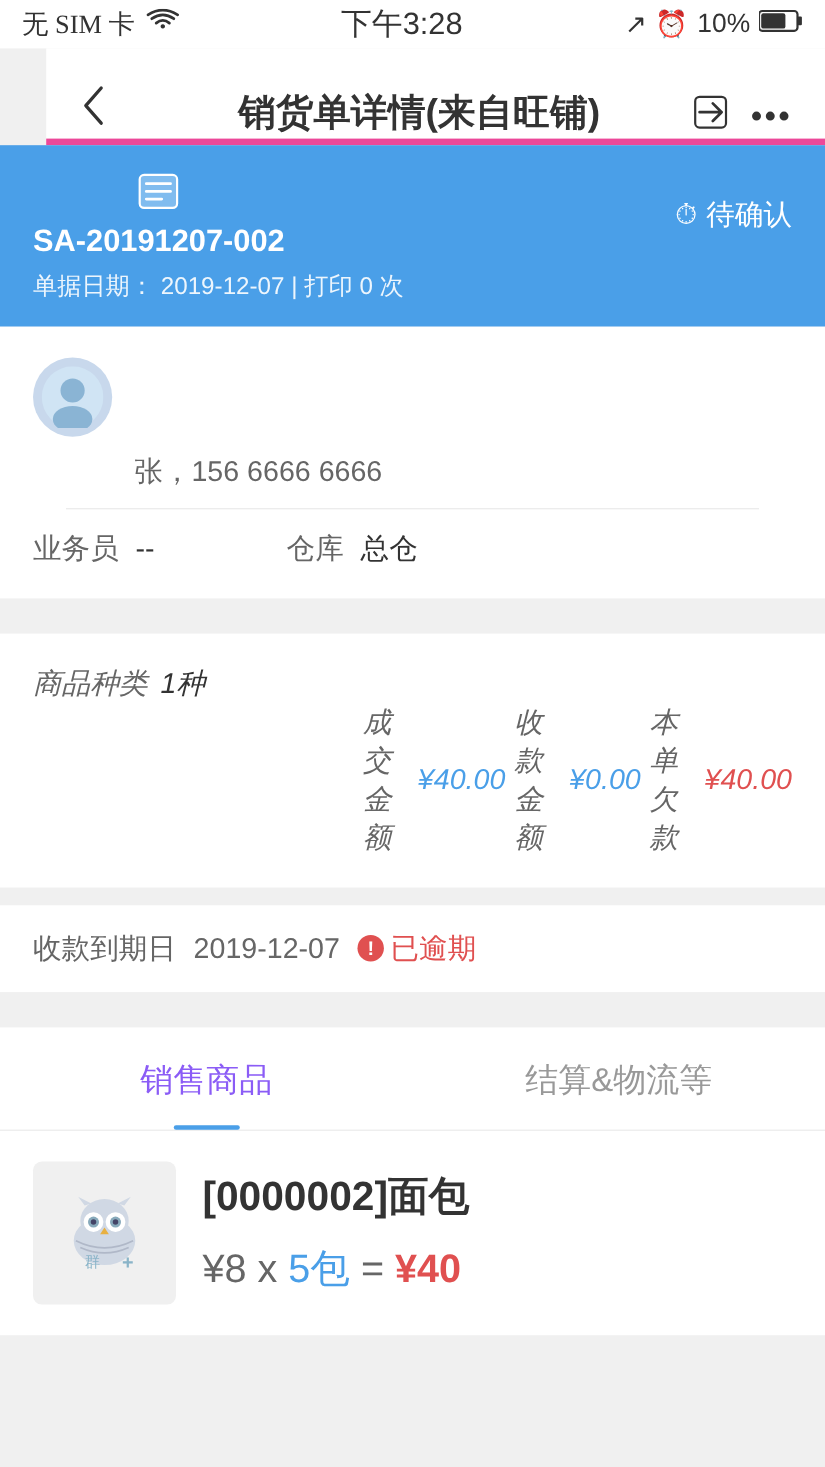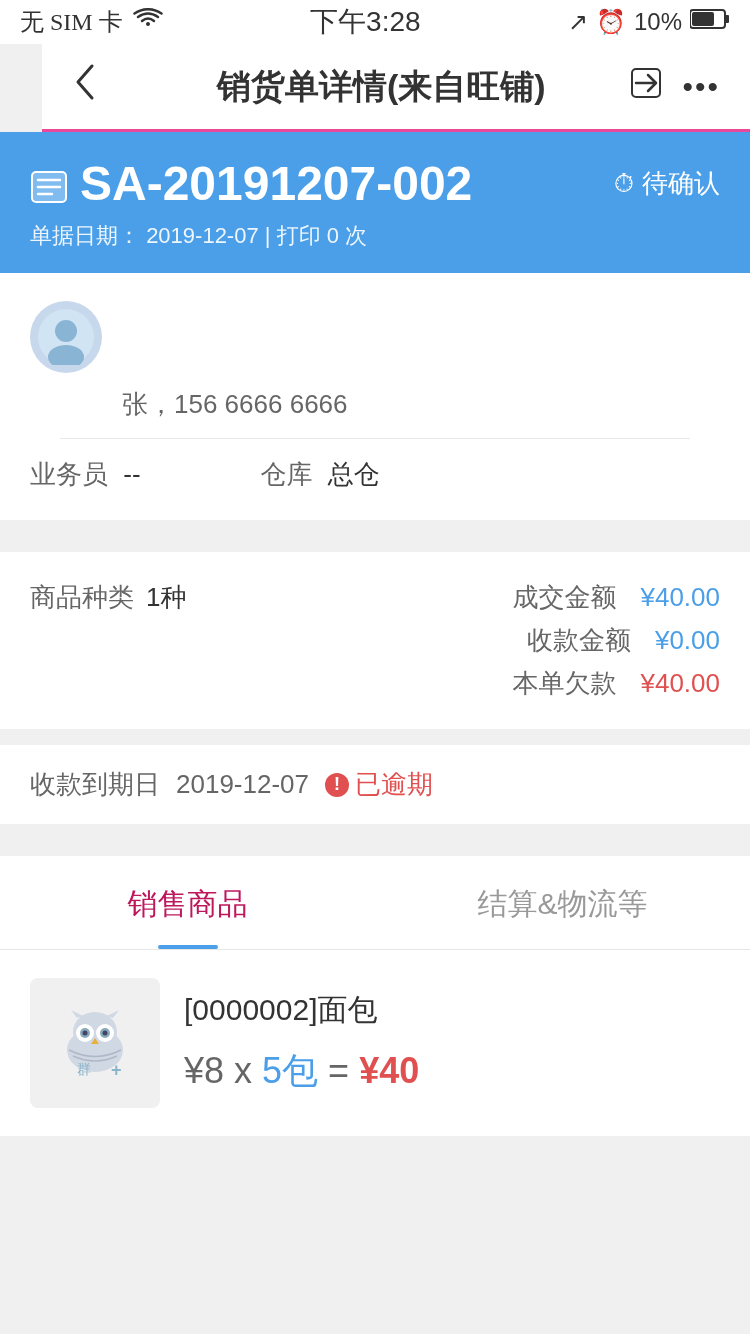--- a/index.html
+++ b/index.html
@@ -26,24 +26,24 @@
     }
     .status-bar-left { display: flex; align-items: center; gap: 10px; font-family: Liberation Serif, serif; }
     .status-bar-center { font-size: 28px; font-weight: 500; }
     .status-bar-right { display: flex; align-items: center; gap: 8px; font-size: 24px; }
 
     
     .nav-bar {
       background: #fff;
       height: 88px;
       display: flex;
-      align-items: center;
+      align-items: flex-end;
       justify-content: space-between;
       padding: 0 30px;
-      border-bottom: 3px solid #ec4899;
+      border-bottom: 6px solid #ec4899;
       margin-left: 42px;
     }
     .nav-back {
       font-size: 40px;
       color: #333;
       cursor: pointer;
       width: 60px;
     }
     .nav-title {
       font-size: 34px;
@@ -65,25 +65,26 @@
       color: #fff;
       margin-bottom: 0;
     }
     .order-id-row {
       display: flex;
       justify-content: space-between;
       align-items: center;
       margin-bottom: 10px;
     }
     .order-id {
-      font-size: 48px;
+      font-size: 28px;
       font-weight: 700;
       display: flex;
       align-items: center;
       gap: 12px;
+      flex-direction: column;
     }
     .order-status {
       display: flex;
       align-items: center;
       gap: 8px;
       font-size: 26px;
     }
     .order-date-line {
       font-size: 22px;
       color: rgba(255,255,255,0.9);
@@ -143,43 +144,45 @@
     .section-divider {
       height: 16px;
       background: #f0f0f0;
     }
 
     
     .summary-card {
       background: #fff;
       padding: 28px 30px;
       margin-bottom: 0;
+      font-style: italic;
     }
     .summary-row {
       display: flex;
       align-items: flex-start;
       gap: 40px;
     }
     .summary-left {
       flex: 1;
     }
     .summary-left-item {
       font-size: 26px;
       color: #666;
       display: flex;
       gap: 12px;
     }
     .summary-left-label { color: #666; }
     .summary-left-value { color: #333; }
     .summary-right {
       flex: 1.2;
       display: flex;
-      flex-direction: column;
+      flex-direction: row;
       gap: 8px;
       align-items: flex-end;
+      margin-top: 35px;
     }
     .amount-row {
       display: flex;
       justify-content: flex-end;
       align-items: center;
       gap: 24px;
       font-size: 26px;
     }
     .amount-label { color: #666; }
     .amount-blue { color: #4a9fe8; font-weight: 500; }
@@ -227,21 +230,21 @@
     .tab-item {
       flex: 1;
       text-align: center;
       padding: 28px 0 24px;
       font-size: 30px;
       color: #999;
       position: relative;
       cursor: pointer;
     }
     .tab-item.active {
-      color: #be185d;
+      color: #8b5cf6;
     }
     .tab-underline {
       position: absolute;
       bottom: 0;
       left: 50%;
       transform: translateX(-50%);
       width: 60px;
       height: 4px;
       background: #4a9fe8;
       border-radius: 2px;
@@ -266,24 +269,24 @@
       flex-shrink: 0;
       display: flex;
       align-items: center;
       justify-content: center;
       overflow: hidden;
     }
     .product-info {
       flex: 1;
     }
     .product-name {
-      font-size: 30px;
+      font-size: 37px;
       color: #333;
       margin-bottom: 16px;
-      font-weight: 400;
+      font-weight: 700;
     }
     .product-price-row {
       font-size: 36px;
       color: #666;
     }
     .price-qty { color: #666; }
     .price-highlight { color: #4a9fe8; }
     .price-total { color: #e05050; font-weight: 600; }
 
     

